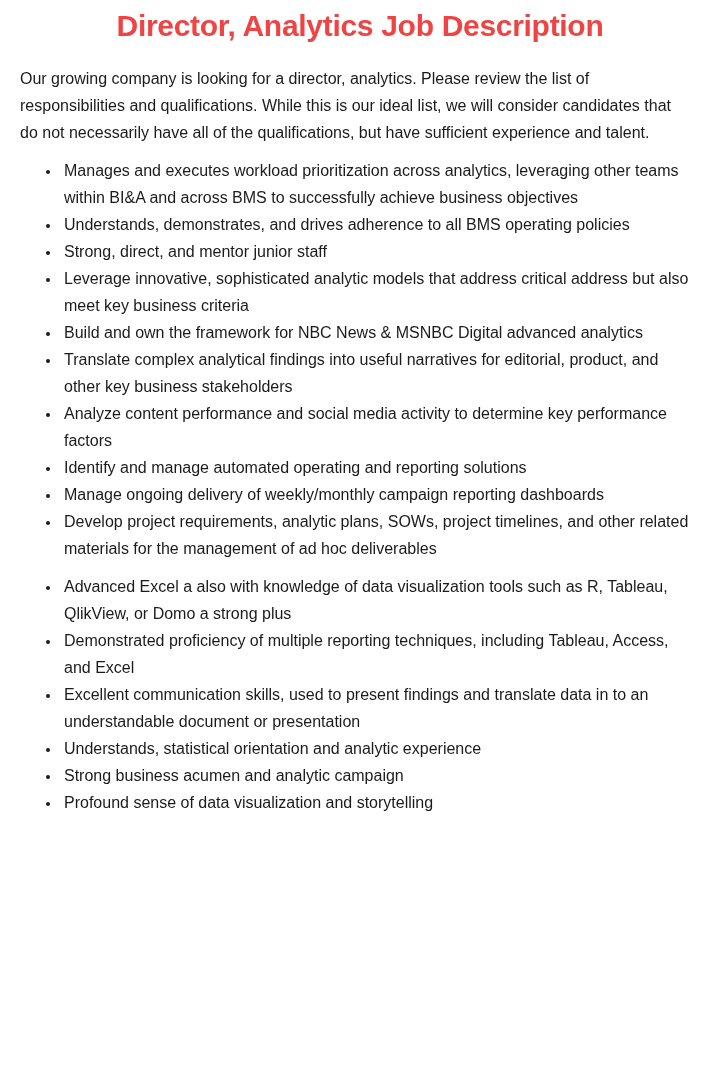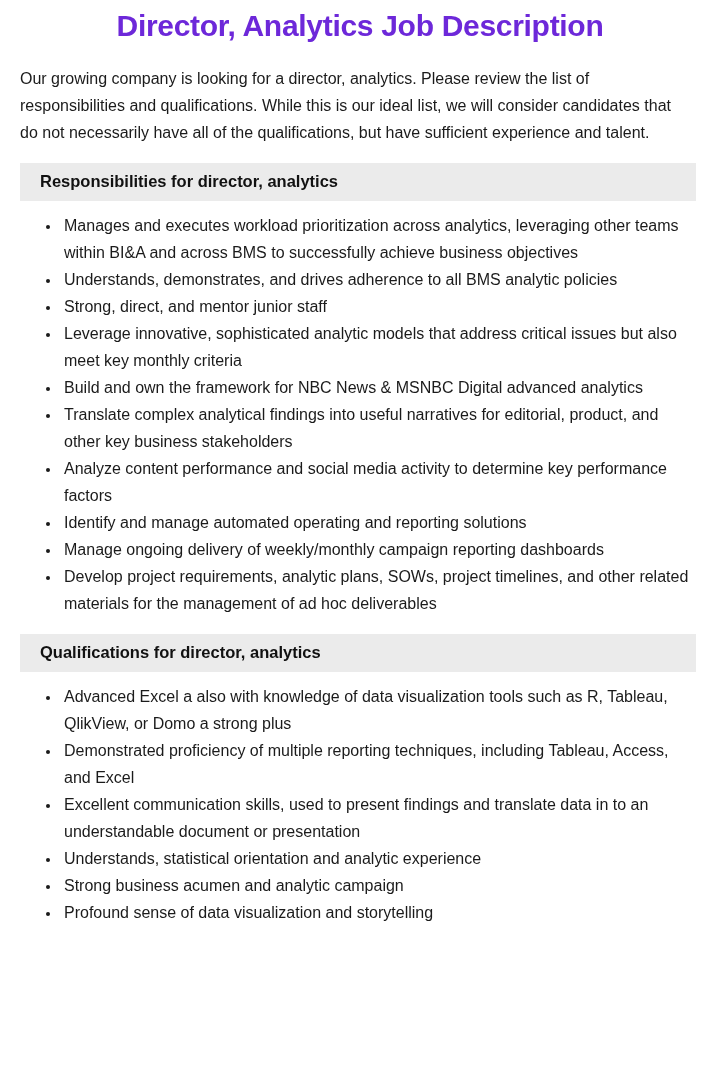--- a/index.html
+++ b/index.html
@@ -15,21 +15,21 @@
     font-family: "Liberation Sans", "DejaVu Sans", sans-serif;
     color: #1b1b1b;
     padding: 4px 0 28px 0;
     overflow: hidden;
   }
   .page-title {
     font-size: 30px;
     line-height: 36px;
     font-weight: 700;
     text-align: center;
-    color: #6d28d9;
+    color: #ef4444;
     margin: 4px 20px 21px 20px;
     letter-spacing: -0.3px;
   }
   .intro {
     font-size: 16px;
     line-height: 27px;
     margin: 0 40px 0 20px;
   }
   .section-header {
     background: #ebebeb;
@@ -57,36 +57,34 @@
 </style>
 </head>
 <body>
 
 <div class="page">
 
   <h1 class="page-title">Director, Analytics Job Description</h1>
 
   <p class="intro">Our growing company is looking for a director, analytics. Please review the list of responsibilities and qualifications. While this is our ideal list, we will consider candidates that do not necessarily have all of the qualifications, but have sufficient experience and talent.</p>
 
-  <div class="section-header">Responsibilities for director, analytics</div>
 
   <ul class="bullet-list">
     <li>Manages and executes workload prioritization across analytics, leveraging other teams within BI&amp;A and across BMS to successfully achieve business objectives</li>
-    <li>Understands, demonstrates, and drives adherence to all BMS analytic policies</li>
+    <li>Understands, demonstrates, and drives adherence to all BMS operating policies</li>
     <li>Strong, direct, and mentor junior staff</li>
-    <li>Leverage innovative, sophisticated analytic models that address critical issues but also meet key monthly criteria</li>
+    <li>Leverage innovative, sophisticated analytic models that address critical address but also meet key business criteria</li>
     <li>Build and own the framework for NBC News &amp; MSNBC Digital advanced analytics</li>
     <li>Translate complex analytical findings into useful narratives for editorial, product, and other key business stakeholders</li>
     <li>Analyze content performance and social media activity to determine key performance factors</li>
     <li>Identify and manage automated operating and reporting solutions</li>
     <li>Manage ongoing delivery of weekly/monthly campaign reporting dashboards</li>
     <li>Develop project requirements, analytic plans, SOWs, project timelines, and other related materials for the management of ad hoc deliverables</li>
   </ul>
 
-  <div class="section-header">Qualifications for director, analytics</div>
 
   <ul class="bullet-list">
     <li>Advanced Excel a also with knowledge of data visualization tools such as R, Tableau, QlikView, or Domo a strong plus</li>
     <li>Demonstrated proficiency of multiple reporting techniques, including Tableau, Access, and Excel</li>
     <li>Excellent communication skills, used to present findings and translate data in to an understandable document or presentation</li>
     <li>Understands, statistical orientation and analytic experience</li>
     <li>Strong business acumen and analytic campaign</li>
     <li>Profound sense of data visualization and storytelling</li>
   </ul>
 

